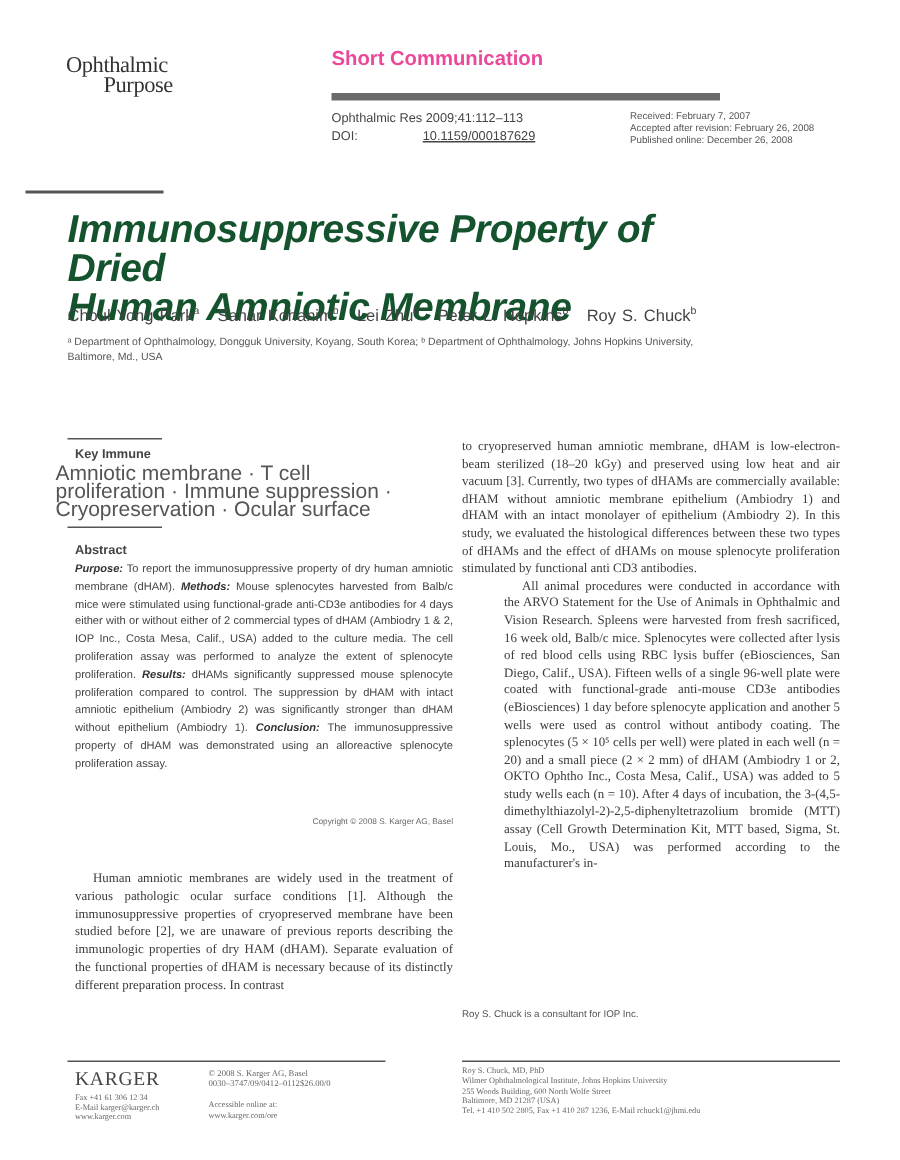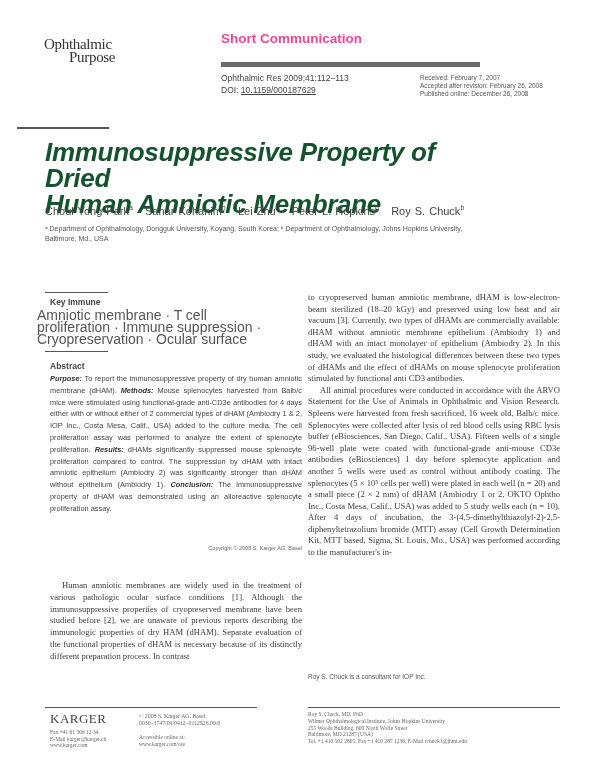--- a/index.html
+++ b/index.html
@@ -3,40 +3,40 @@
 <meta charset="utf-8">
 <style>
   html, body { margin:0; padding:0; background:#ffffff; }
   body { width:600px; height:773px; position:relative; overflow:hidden; color:#2b2b2b; font-family:"Liberation Sans", sans-serif; }
   .abs { position:absolute; }
   .logo { left:44px; top:38px; font-family:"Liberation Serif", serif; font-size:15px; line-height:13px; color:#333; letter-spacing:-0.3px; }
   .logo .l2 { display:block; padding-left:25px; }
   .section-label { left:221px; top:31px; font-size:13.5px; font-weight:bold; color:#ec4899; }
   .top-rule { left:221px; top:62px; width:259px; height:5px; background:#6a6a6a; }
   .citation { left:221px; top:72px; font-size:8.5px; line-height:12px; color:#444; }
-  .citation .doi { text-decoration:underline; }
+  .citation .doi { text-decoration:underline;margin-left:41px; }
   .dates { left:420px; top:74px; font-size:6.5px; line-height:8px; color:#555; }
   .small-rule { left:17px; top:127px; width:92px; height:2px; background:#555; }
   .title { left:45px; top:139px; font-size:26px; line-height:26px; font-weight:bold; color:#14532d; letter-spacing:-0.3px; width:420px;font-style:italic; }
   .authors { left:45px; top:204px; font-size:11px; color:#444; word-spacing:1px; }
   .authors sup { font-size:7px; }
   .affil { left:45px; top:224px; width:440px; font-size:7px; line-height:10px; color:#555; }
   .kw-rule { left:45px; top:292px; width:63px; height:1px; background:#555; }
   .kw-head { left:50px; top:297px; font-size:8.5px; font-weight:bold; color:#444; }
   .kw-body { left:37px; top:309px; width:230px; font-size:14px; line-height:12px; color:#555; }
   .ab-rule { left:45px; top:351px; width:63px; height:1px; background:#555; }
   .ab-head { left:50px; top:361px; font-size:8.5px; font-weight:bold; color:#444; }
   .ab-body { left:50px; top:373px; width:252px; font-size:7.4px; line-height:11.8px; color:#444; text-align:justify; }
   .ab-body b { color:#333; font-style:italic; }
   .copyright { left:160px; top:545px; font-size:5.5px; color:#666; width:142px; text-align:right; }
   .intro { left:50px; top:580px; width:252px; font-family:"Liberation Serif", serif; font-size:8.6px; line-height:11.8px; color:#3a3a3a; text-align:justify; }
   .intro .indent { text-indent:12px; display:block; }
   .right-col { left:308px; top:292px; width:252px; font-family:"Liberation Serif", serif; font-size:8.6px; line-height:11.6px; color:#3a3a3a; text-align:justify; }
   .right-col p { margin:0; }
-  .right-col p.ind { text-indent:12px; }
+  .right-col p.ind { text-indent:12px;margin-left:28px; }
   .disclosure { left:308px; top:673px; font-size:6.5px; color:#555; }
   .foot-rule-l { left:45px; top:707px; width:212px; height:1px; background:#555; }
   .foot-rule-r { left:308px; top:707px; width:252px; height:1px; background:#555; }
   .karger { left:50px; top:711px; font-family:"Liberation Serif", serif; font-size:13px; color:#444; letter-spacing:0.5px; }
   .pub-info { left:139px; top:713px; font-family:"Liberation Serif", serif; font-size:5.8px; line-height:7px; color:#666; }
   .contact-l { left:50px; top:729px; font-family:"Liberation Serif", serif; font-size:5.5px; line-height:6.5px; color:#666; }
   .access { left:139px; top:734px; font-family:"Liberation Serif", serif; font-size:5.5px; line-height:6.5px; color:#666; }
   .corr { left:308px; top:711px; font-family:"Liberation Serif", serif; font-size:5.5px; line-height:6.8px; color:#666; }
 </style>
 </head>

